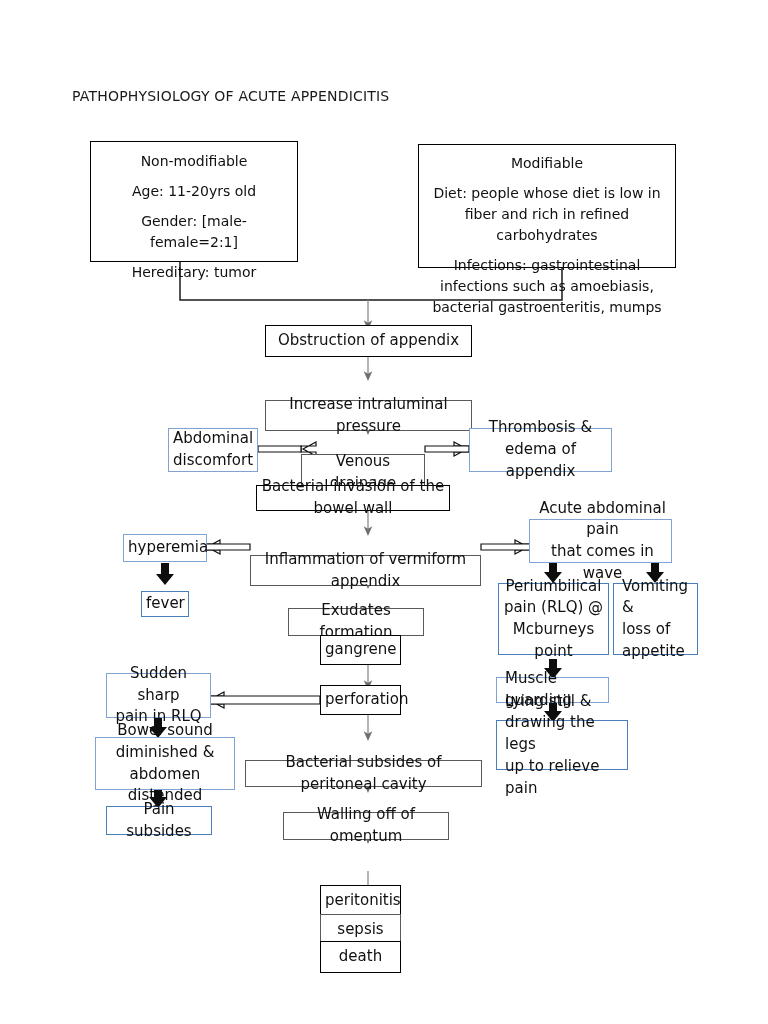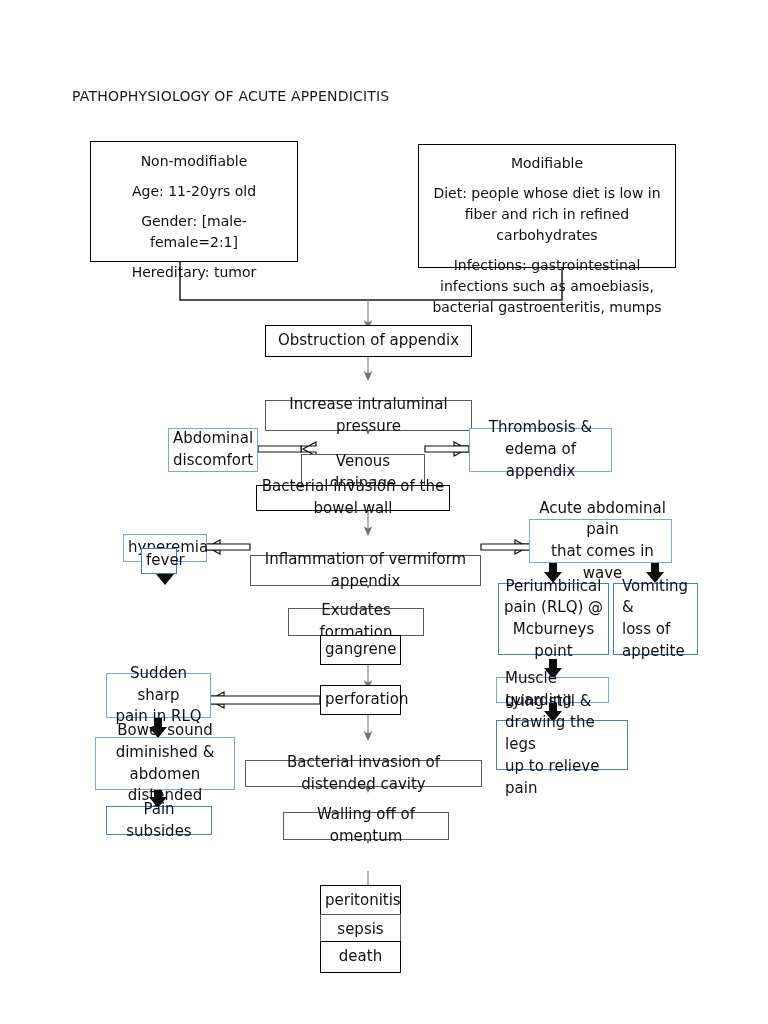--- a/index.html
+++ b/index.html
@@ -202,21 +202,21 @@
 
   <div class="node bk-thin" style="left:250px; top:531px; width:231px; height:31px;">
     <span class="txt">Inflammation of vermiform appendix</span>
   </div>
 
   <div class="node bl-thin ta-left" style="left:529px; top:519px; width:143px; height:44px;">
     <span class="txt" style="text-align:center;">Acute abdominal pain
 that comes in wave</span>
   </div>
 
-  <div class="node bl-med" style="left:141px; top:548px; width:36px; height:26px;align-items:center;">
+  <div class="node bl-med" style="left:141px; top:591px; width:48px; height:26px;align-items:center;">
     <span class="txt">fever</span>
   </div>
 
   <div class="node bk-thin" style="left:288px; top:584px; width:136px; height:28px;">
     <span class="txt">Exudates formation</span>
   </div>
 
   <div class="node bl-med" style="left:498px; top:583px; width:111px; height:72px;">
     <span class="txt">Periumbilical
 pain (RLQ) @
@@ -253,21 +253,21 @@
 up to relieve pain</span>
   </div>
 
   <div class="node bl-thin" style="left:95px; top:737px; width:140px; height:53px;">
     <span class="txt">Bowel sound
 diminished &amp;
 abdomen distended</span>
   </div>
 
   <div class="node bk-thin" style="left:245px; top:736px; width:237px; height:27px;">
-    <span class="txt">Bacterial invasion of distended cavity</span>
+    <span class="txt">Bacterial subsides of peritoneal cavity</span>
   </div>
 
   <div class="node bk-thin" style="left:283px; top:788px; width:166px; height:28px;">
     <span class="txt">Walling off of omentum</span>
   </div>
 
   <div class="node bl-med" style="left:106px; top:806px; width:106px; height:29px;">
     <span class="txt">Pain subsides</span>
   </div>
 

